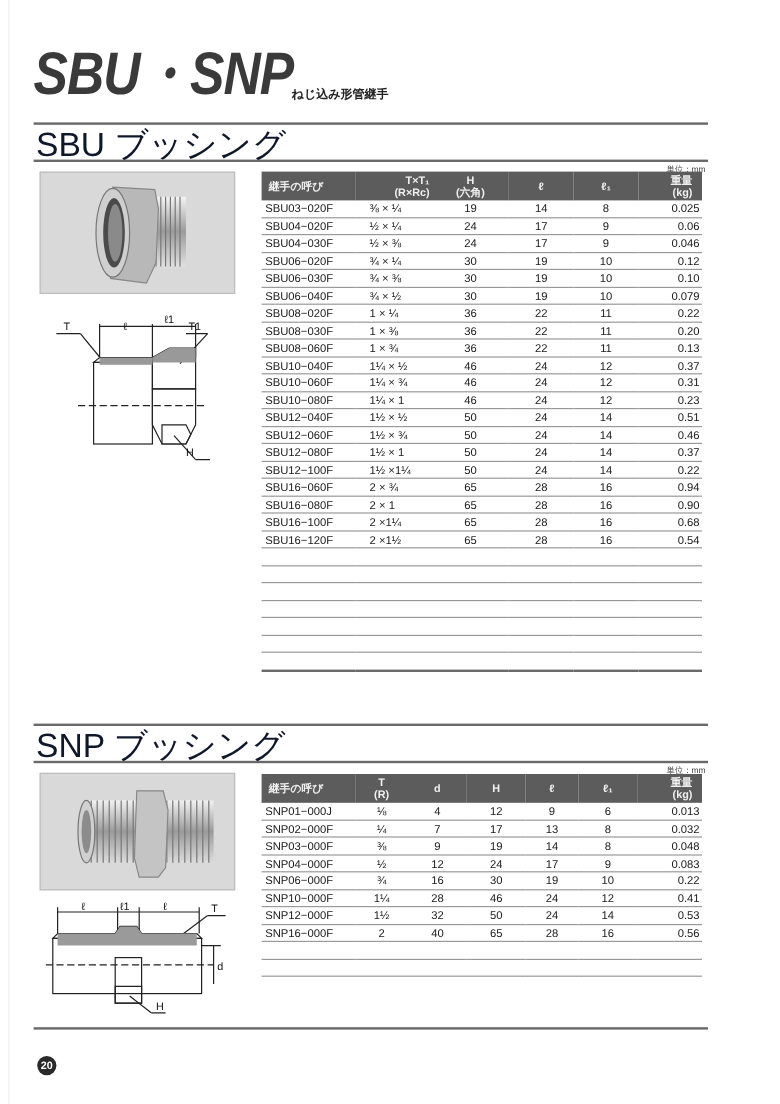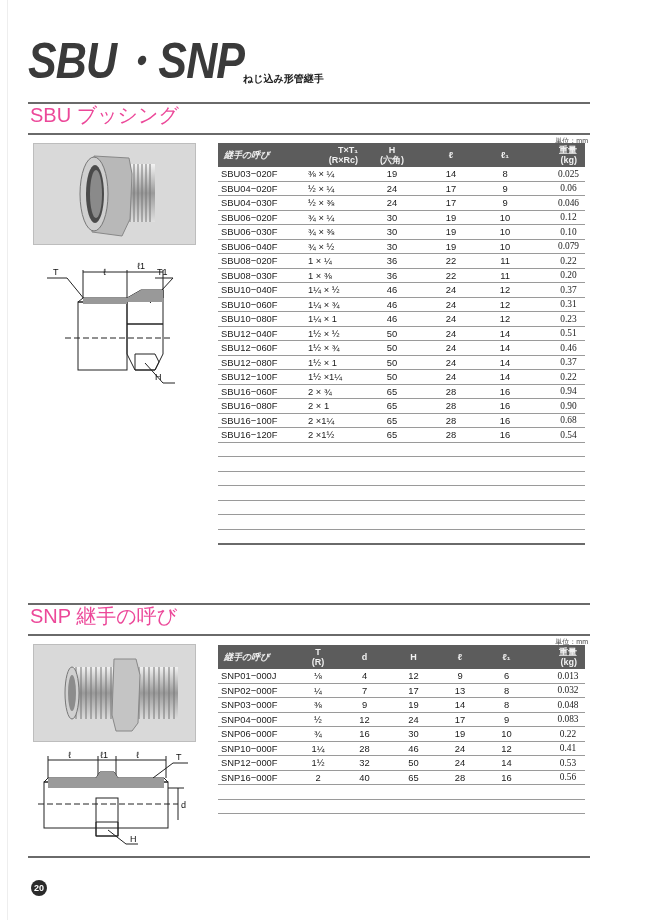--- a/index.html
+++ b/index.html
@@ -5,35 +5,35 @@
   html, body { margin: 0; padding: 0; background: #ffffff; }
   body { width: 650px; height: 920px; position: relative; overflow: hidden;
          font-family: "Liberation Sans", "DejaVu Sans", sans-serif; color: #1a1a1a; }
 
   .brand { position: absolute; left: 28px; top: 36px; font-family: "Liberation Sans", sans-serif;
            font-weight: bold; font-style: italic; font-size: 50px; letter-spacing: -1px;
            color: #3a3a3a; transform: scaleX(0.86); transform-origin: left top; line-height: 1; }
   .brand-sub { position: absolute; left: 243px; top: 72px; font-size: 10px; font-weight: bold; color: #222; }
 
   .section-rule { position: absolute; left: 28px; width: 562px; height: 2px; background: #6a6a6a; }
-  .section-title { position: absolute; left: 30px; font-size: 20px; color: #ec4899; font-weight: normal; text-align: right; }
+  .section-title { position: absolute; left: 30px; font-size: 28px; color: #0f172a; font-weight: normal; text-align: right; }
   .unit { position: absolute; right: 62px; font-size: 7px; color: #444; }
 
   .photo { position: absolute; left: 33px; width: 161px; background: #d9d9d9; border: 1px solid #bdbdbd; }
   .photo svg { display: block; }
   .drawing { position: absolute; }
 
   table.spec { position: absolute; left: 218px; width: 367px; border-collapse: collapse; font-size: 9.4px; }
   table.spec th { background: #5c5c5c; color: #f0f0f0; font-weight: bold; font-size: 9px; line-height: 10px;
                   padding: 2px 2px; text-align: center; }
-  table.spec th.first { text-align: left; padding-left: 6px; font-style: italic; }
+  table.spec th.first { text-align: left; padding-left: 6px; }
   table.spec td { border-bottom: 1px solid #9a9a9a; padding: 0 2px; height: 13.5px; text-align: center; white-space: nowrap; }
   table.spec td.first { text-align: left; padding-left: 3px; }
   table.spec td.size { text-align: left; padding-left: 12px; margin-top: 24px; }
-  table.spec td.wt { text-align: center; padding-left: 22px; font-family: Liberation Serif, serif; }
+  table.spec td.wt { text-align: right; padding-left: 22px; }
   table.spec tr.blank td { height: 13.5px; }
   table.spec tr.last td { border-bottom: 2px solid #6a6a6a; }
 
   .page-num { position: absolute; left: 31px; top: 880px; width: 16px; height: 16px; border-radius: 50%;
               background: #2a2a2a; color: #fff; font-size: 9px; font-weight: bold; text-align: center; line-height: 16px; }
   .left-margin { position: absolute; left: 7px; top: 0; width: 1px; height: 920px; background: #eeeeee; }
 </style>
 </head>
 <body>
 
@@ -179,20 +179,28 @@
       </tr>
       <tr>
         <td class="first">SBU08−030F</td>
         <td class="size">1 × ⅜</td>
         <td>36</td>
         <td>22</td>
         <td>11</td>
         <td class="wt">0.20</td>
       </tr>
       <tr>
+        <td class="first">SBU08−060F</td>
+        <td class="size">1 × ¾</td>
+        <td>36</td>
+        <td>22</td>
+        <td>11</td>
+        <td class="wt">0.13</td>
+      </tr>
+      <tr>
         <td class="first">SBU10−040F</td>
         <td class="size">1¼ × ½</td>
         <td>46</td>
         <td>24</td>
         <td>12</td>
         <td class="wt">0.37</td>
       </tr>
       <tr>
         <td class="first">SBU10−060F</td>
         <td class="size">1¼ × ¾</td>
@@ -291,21 +299,21 @@
       <tr class="blank">
         <td colspan="6"></td>
       </tr>
       <tr class="blank last">
         <td colspan="6"></td>
       </tr>
     </tbody>
 </table>
 
 <div class="section-rule" style="top:603px;"></div>
-<div class="section-title" style="top:603px;">SNP 継手の呼び</div>
+<div class="section-title" style="top:603px;">SNP ブッシング</div>
 <div class="section-rule" style="top:634px;"></div>
 <div class="unit" style="top:637px;">単位：mm</div>
 
 <div class="photo" style="top:644px; height:96px;">
   <svg width="161" height="96" viewBox="0 0 161 96">
     <defs>
       <linearGradient id="g2" x1="0" y1="0" x2="0" y2="1">
         <stop offset="0" stop-color="#f2f2f2"></stop>
           <stop offset="0.5" stop-color="#9a9a9a"></stop>
           <stop offset="1" stop-color="#dcdcdc"></stop>

